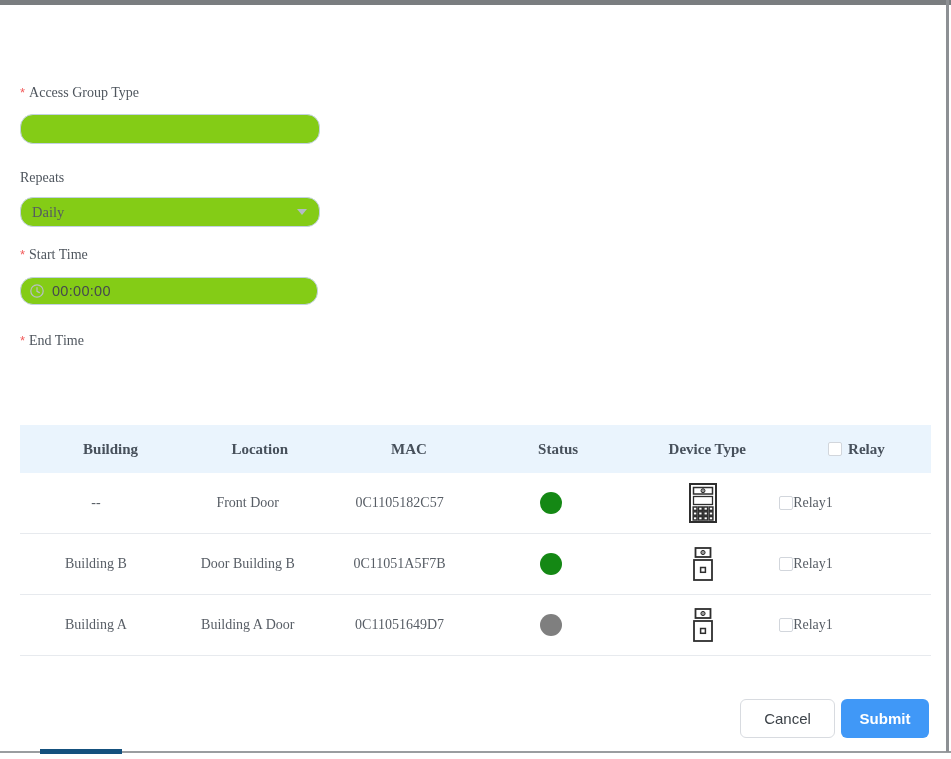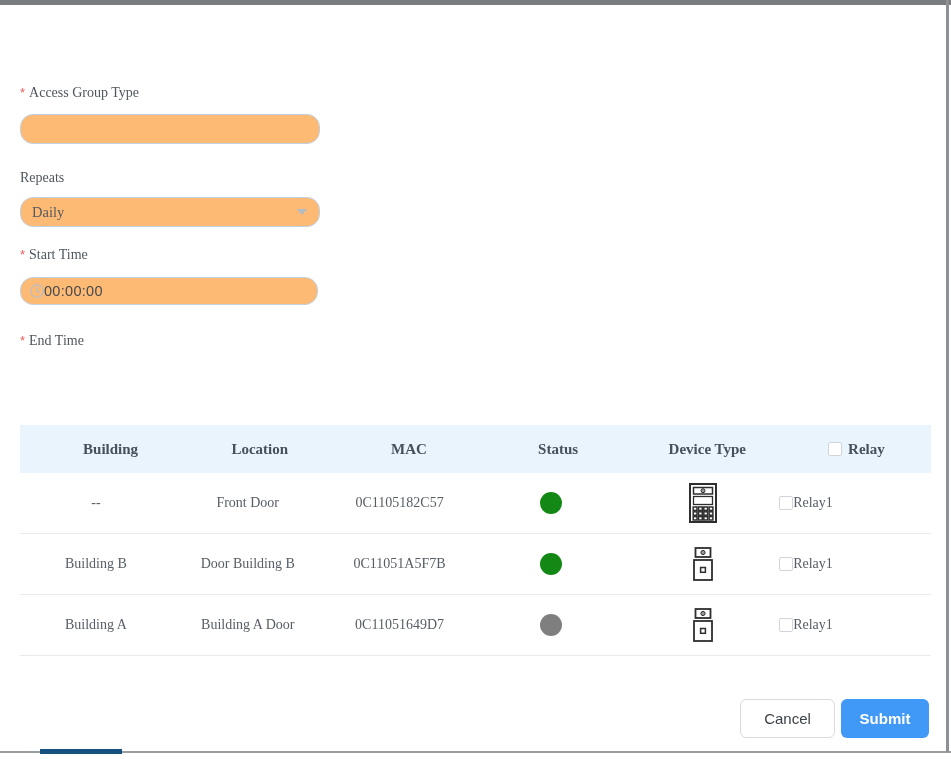--- a/index.html
+++ b/index.html
@@ -15,29 +15,29 @@
   .dlg-header{position:absolute;left:0;top:5px;width:951px;height:52px;background:#1b9eff;}
   .dlg-title{position:absolute;left:0;right:0;top:0;height:52px;line-height:52px;text-align:center;
              color:#fff;font-size:17px;font-weight:bold;}
   .dlg-close{position:absolute;right:19px;top:0;height:52px;line-height:52px;color:#fff;
              font-family:"Liberation Sans",sans-serif;font-size:16px;cursor:pointer;}
 
   
   .field-label{position:absolute;left:20px;font-size:14px;color:#4f565e;white-space:nowrap;}
   .asterisk{color:#f25c5c;margin-right:4px;font-family:"Liberation Sans",sans-serif;font-size:13px;}
   .input-box{position:absolute;left:20px;width:298px;height:28px;border:1px solid #c2d1e2;
-             border-radius:13px;background:#fdba74;}
+             border-radius:13px;background:#84cc16;}
   .text-input{width:100%;height:100%;border:none;outline:none;background:transparent;
               padding:0 10px;box-sizing:border-box;font-family:"Liberation Sans",sans-serif;
               font-size:14px;color:#333;}
   .select-text{display:block;line-height:28px;padding-left:11px;font-size:14.5px;color:#555b61;}
   .caret-down{position:absolute;right:12px;top:11px;width:0;height:0;
               border-left:5.5px solid transparent;border-right:5.5px solid transparent;
               border-top:6.5px solid #b3bbc5;}
-  .time-box{display:flex;align-items:center;padding-left:9px;box-sizing:border-box;}
+  .time-box{display:flex;align-items:center;gap:8px;padding-left:9px;box-sizing:border-box;}
   .time-value{font-family:"Liberation Sans",sans-serif;font-size:14.5px;color:#45494e;
               letter-spacing:.3px;}
 
   
   .grid{position:absolute;left:20px;top:425px;width:911px;}
   .thead{display:flex;height:48px;background:#eaf4fd;align-items:center;padding-left:16px;}
   .th{flex:1;display:flex;align-items:center;justify-content:center;font-weight:bold;
       font-size:15px;color:#47505b;}
   .trow{display:flex;height:60px;align-items:center;border-bottom:1px solid #e7eaee;background:#fff;}
   .td{flex:1;display:flex;align-items:center;justify-content:center;font-size:14px;color:#575d65;}

